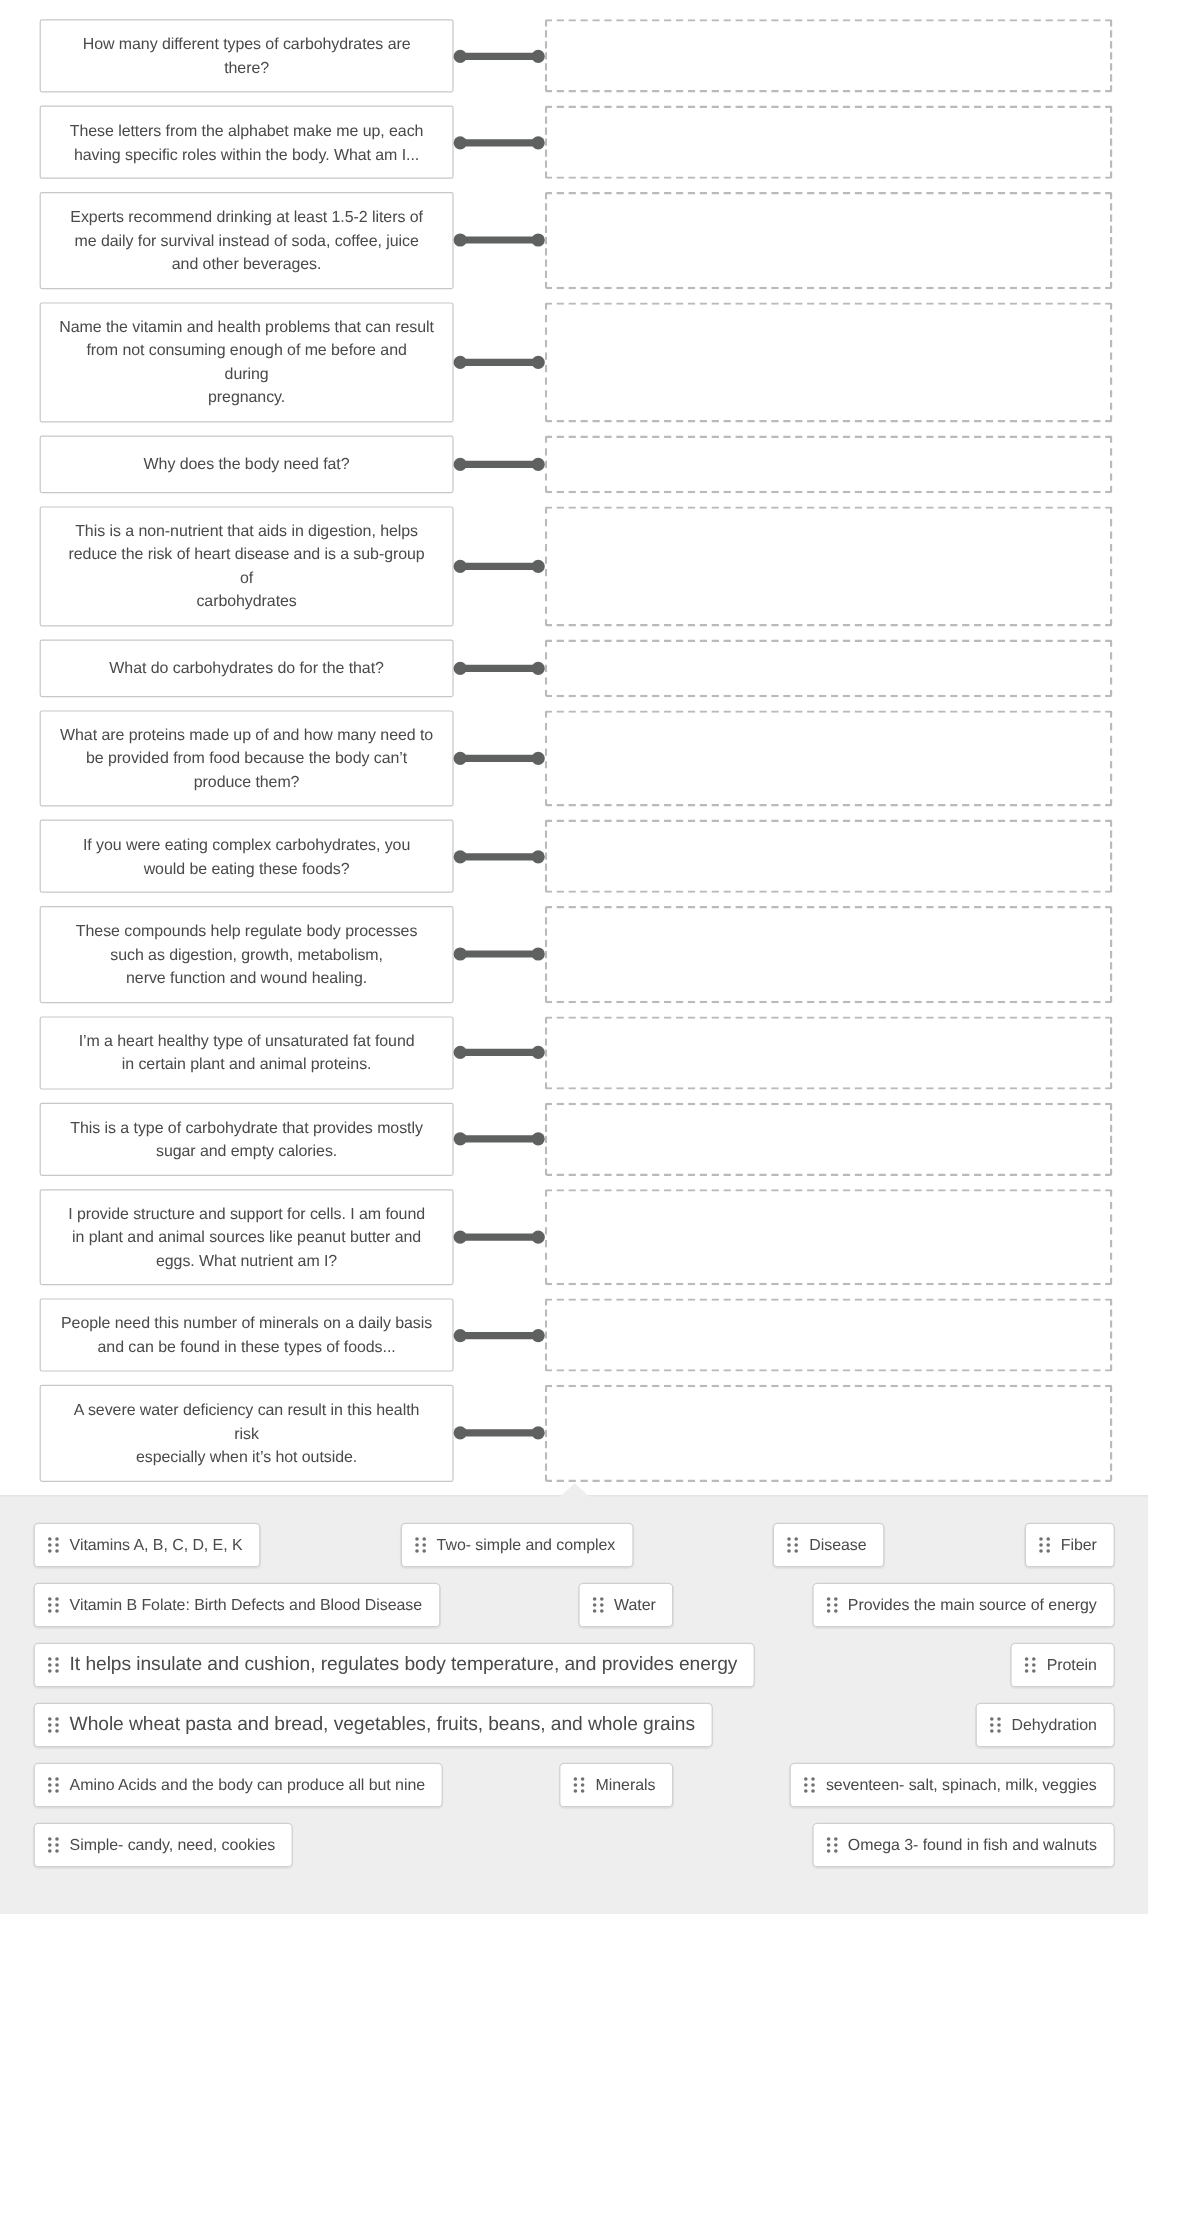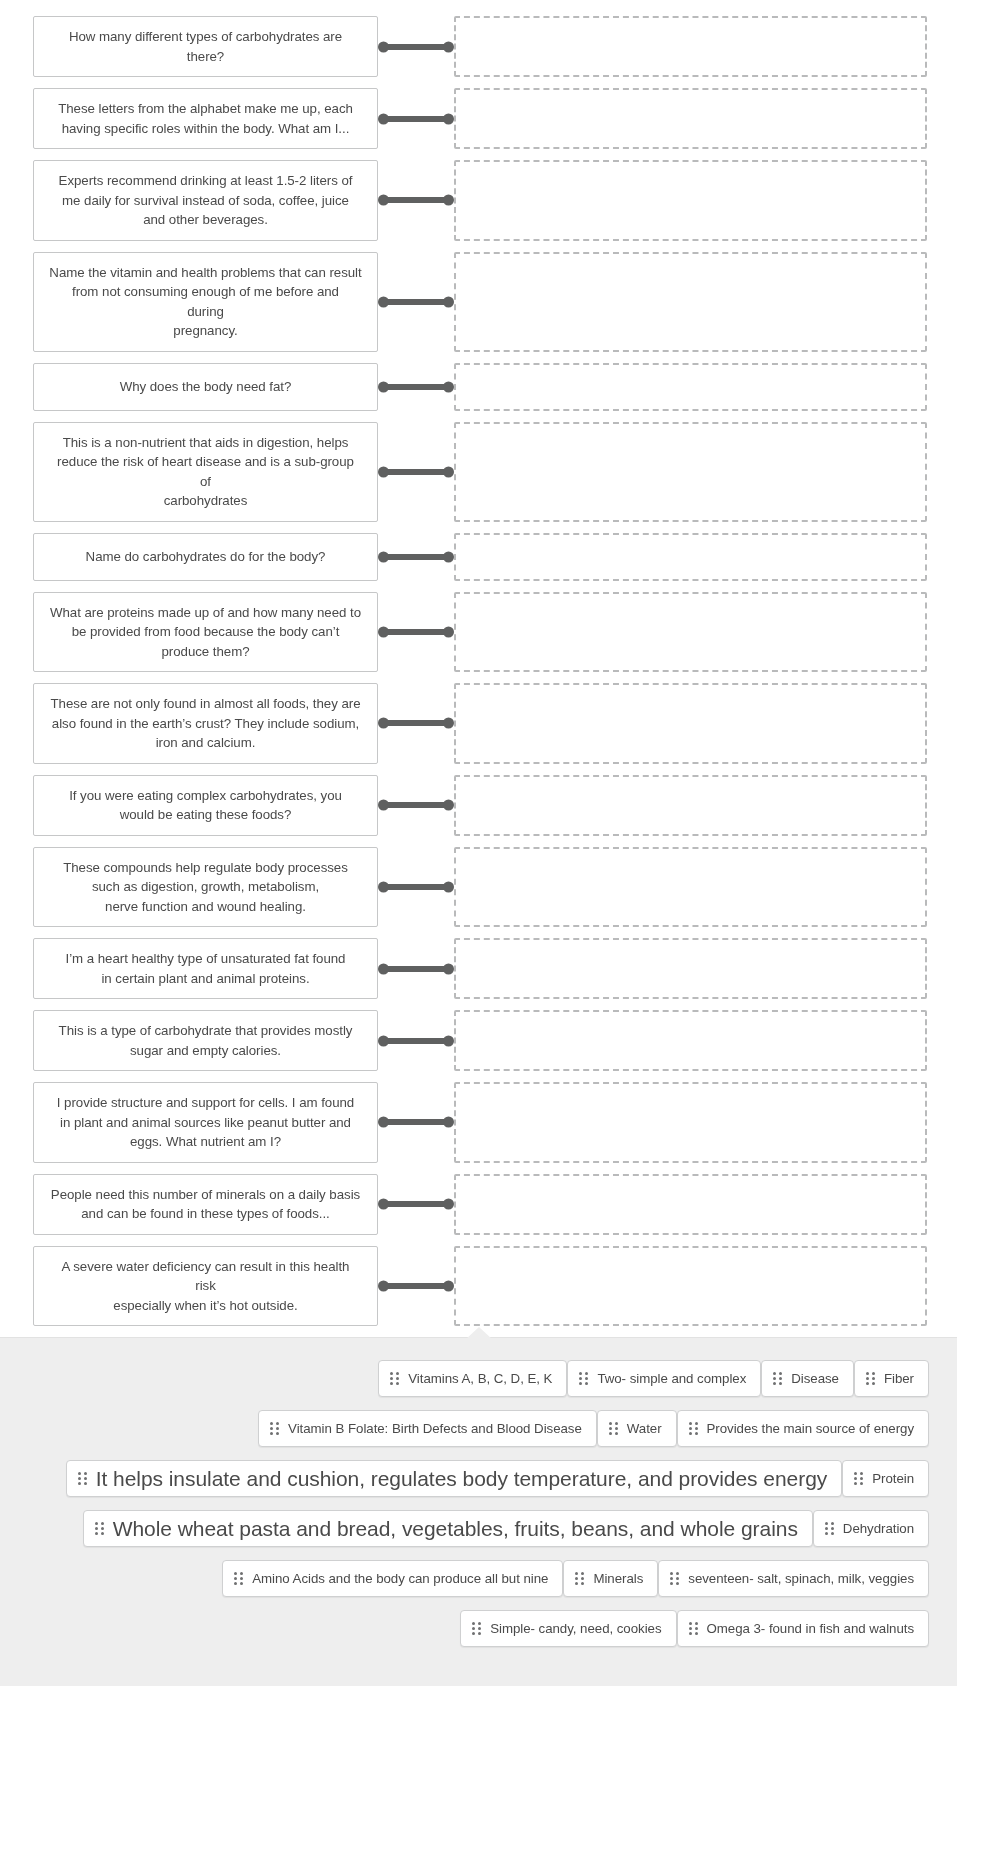--- a/index.html
+++ b/index.html
@@ -99,21 +99,21 @@
     left: 50%;
     transform: translateX(-50%);
     width: 0; height: 0;
     border-left: 13px solid transparent;
     border-right: 13px solid transparent;
     border-bottom: 12px solid #eeeeee;
   }
   .bank-rows { }
   .bank-row {
     display: flex;
-    justify-content: flex-end;
+    justify-content: space-between;
     flex-wrap: nowrap;
     gap: 0;
     margin-bottom: 13px;
   }
   .chip {
     display: inline-flex;
     align-items: center;
     gap: 9px;
     background: #ffffff;
     border: 1px solid #cfd0d1;
@@ -121,21 +121,21 @@
     padding: 9px 14px 9px 11px;
     box-shadow: 0 1px 1px rgba(0,0,0,0.06);
     white-space: nowrap;
   }
   .chip-label {
     font-size: 13.3px;
     color: #4a4a4a;
     line-height: 17px;
     letter-spacing: -0.05px;
   }
-  .chip.big .chip-label { font-size: 21px; }
+  .chip.big .chip-label { font-size: 16px; }
   .grip {
     display: inline-grid;
     grid-template-columns: 3px 3px;
     grid-template-rows: 3px 3px 3px;
     gap: 2px 3px;
     flex: 0 0 auto;
   }
   .grip i {
     display: block;
     width: 3px; height: 3px;
@@ -220,47 +220,34 @@
         </div>
         <div class="connector">
           <span class="bar"></span>
           <span class="dot left"></span>
           <span class="dot right"></span>
         </div>
         <div class="drop-zone"></div>
       </div>
       <div class="match-row">
         <div class="q-card">
-          <div class="q-text">Name do carbohydrates do for the body?</div>
+          <div class="q-text">What do carbohydrates do for the that?</div>
         </div>
         <div class="connector">
           <span class="bar"></span>
           <span class="dot left"></span>
           <span class="dot right"></span>
         </div>
         <div class="drop-zone"></div>
       </div>
       <div class="match-row">
         <div class="q-card">
           <div class="q-text">What are proteins made up of and how many need to
 be provided from food because the body can’t
 produce them?</div>
-        </div>
-        <div class="connector">
-          <span class="bar"></span>
-          <span class="dot left"></span>
-          <span class="dot right"></span>
-        </div>
-        <div class="drop-zone"></div>
-      </div>
-      <div class="match-row">
-        <div class="q-card">
-          <div class="q-text">These are not only found in almost all foods, they are
-also found in the earth’s crust? They include sodium,
-iron and calcium.</div>
         </div>
         <div class="connector">
           <span class="bar"></span>
           <span class="dot left"></span>
           <span class="dot right"></span>
         </div>
         <div class="drop-zone"></div>
       </div>
       <div class="match-row">
         <div class="q-card">

